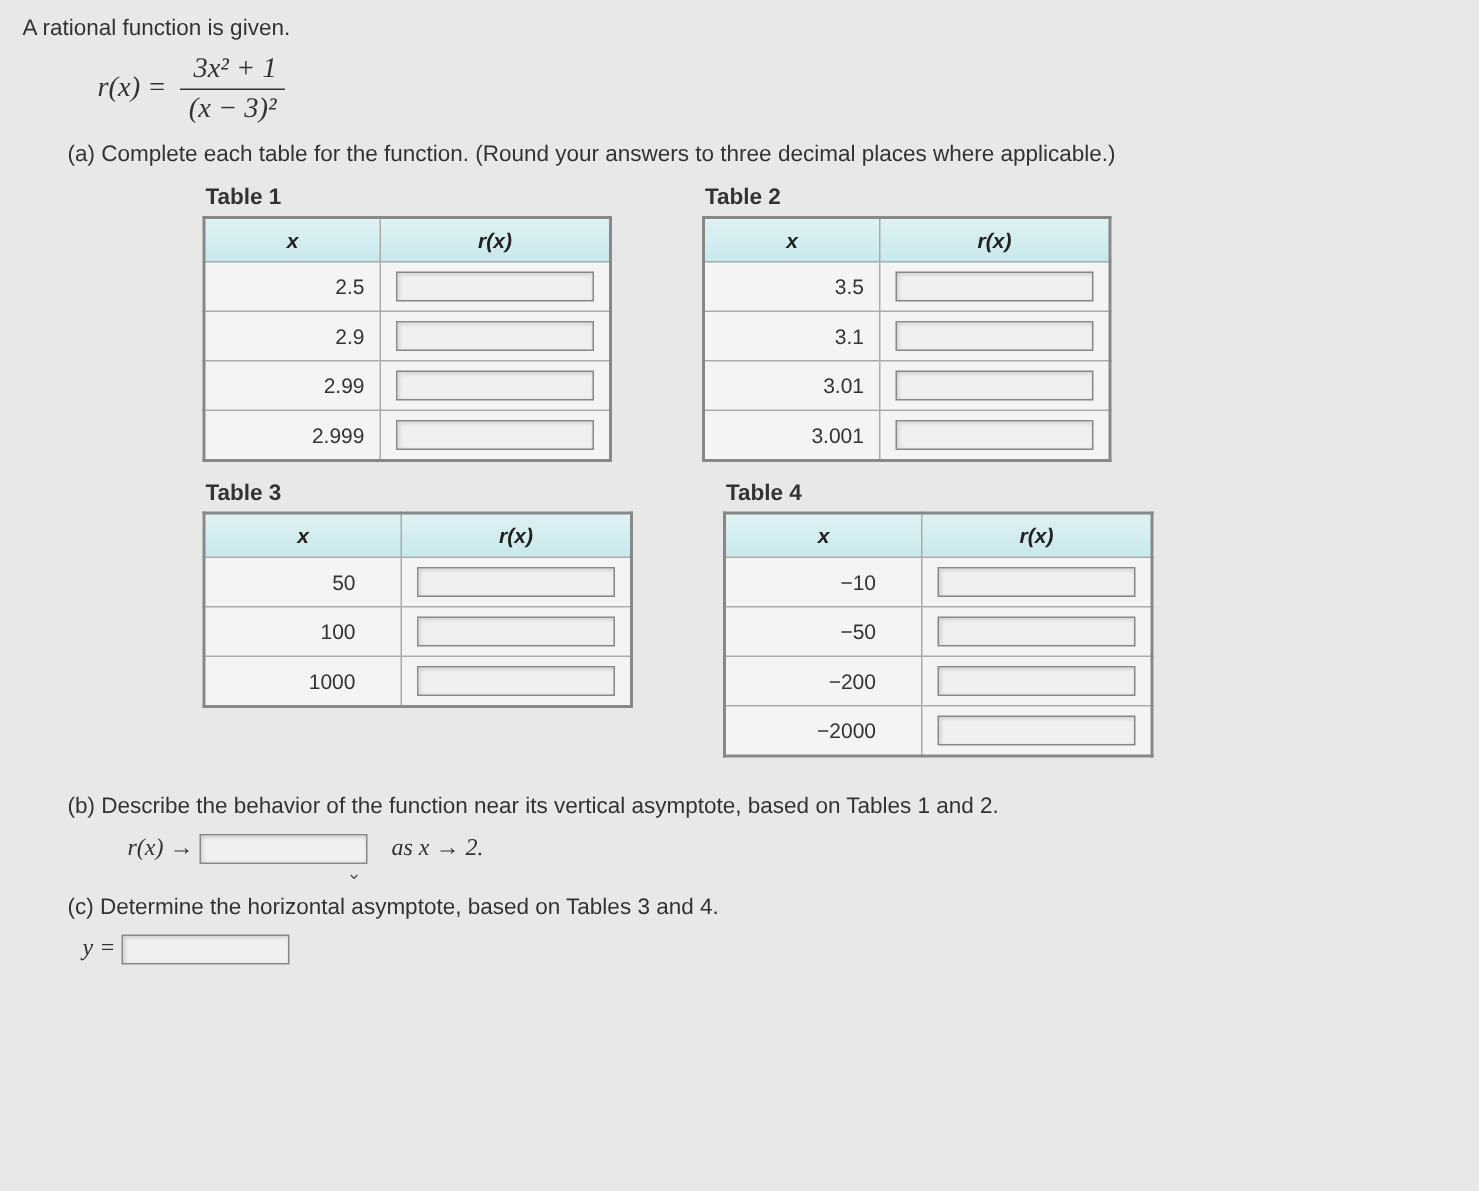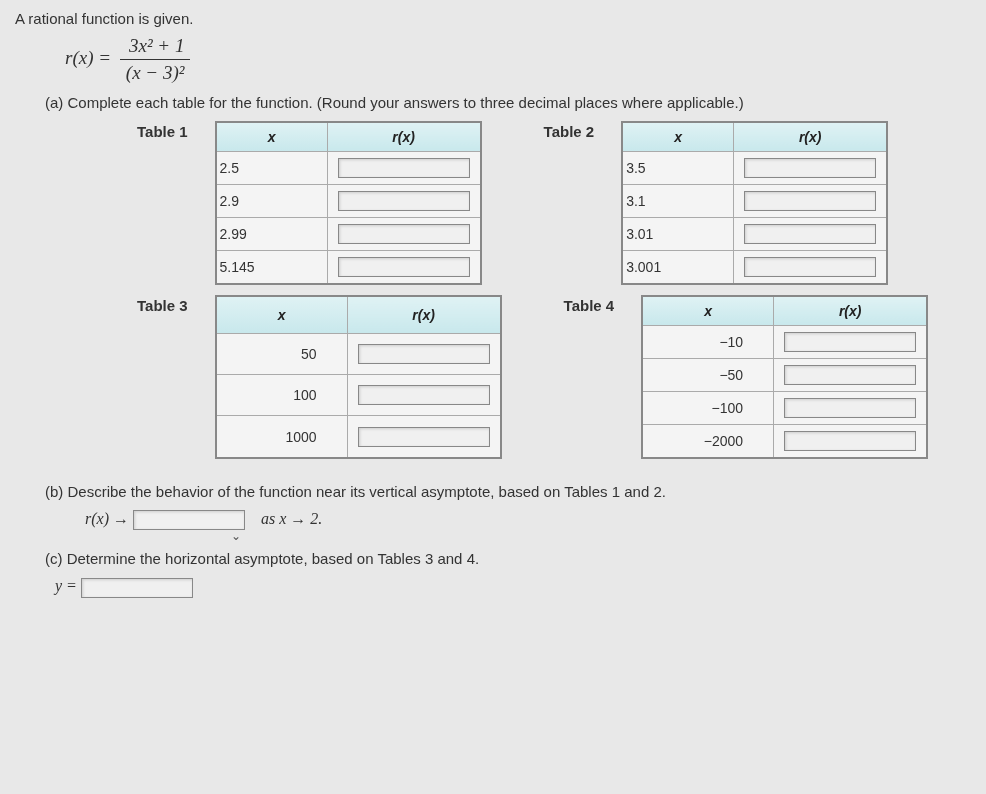--- a/index.html
+++ b/index.html
@@ -33,41 +33,41 @@
     display: block;
     padding: 2px 6px 0;
   }
   .part { margin: 8px 0 10px 30px; }
   .tables-row {
     display: flex;
     gap: 60px;
     margin-left: 120px;
     margin-bottom: 10px;
   }
-  .tbl-col { display: flex; flex-direction: row; gap: 27px; }
+  .tbl-col { display: flex; flex-direction: column; }
   .tbl-title { font-weight: bold; margin: 2px 0 4px 2px; }
   table.data {
     border-collapse: collapse;
     border: 2px solid #888;
     background: #f4f4f4;
   }
   table.data th, table.data td {
     border: 1px solid #aaa;
     padding: 6px 10px;
     text-align: center;
     min-width: 90px;
     font-size: 14px;
   }
   table.data th {
     background: linear-gradient(#dff2f4, #c8e8ec);
     font-style: italic;
     font-weight: bold;
     color: #222;
   }
-  table.data td.xcol { text-align: left; padding-left: 3px; }
+  table.data td.xcol { text-align: right; padding-left: 16px; }
   table.data td.xcolr { text-align: right; padding-right: 30px; }
   .field {
     display: inline-block;
     width: 130px;
     height: 18px;
     border: 1px solid #888;
     background: #f0f0f0;
     box-shadow: inset 1px 1px 3px rgba(0,0,0,0.15);
     vertical-align: middle;
   }
@@ -126,21 +126,21 @@
           </tr>
       <tr>
             <td class="xcol">2.9</td>
             <td><span class="field"></span></td>
           </tr>
       <tr>
             <td class="xcol">2.99</td>
             <td><span class="field"></span></td>
           </tr>
       <tr>
-            <td class="xcol">5.145</td>
+            <td class="xcol">2.999</td>
             <td><span class="field"></span></td>
           </tr>
     </tbody>
       </table>
   </div>
   <div class="tbl-col">
     <div class="tbl-title">Table 2</div>
     <table class="data">
       <tbody>
           <tr>
@@ -202,21 +202,21 @@
           </tr>
       <tr>
             <td class="xcolr">−10</td>
             <td><span class="field"></span></td>
           </tr>
       <tr>
             <td class="xcolr">−50</td>
             <td><span class="field"></span></td>
           </tr>
       <tr>
-            <td class="xcolr">−100</td>
+            <td class="xcolr">−200</td>
             <td><span class="field"></span></td>
           </tr>
       <tr>
             <td class="xcolr">−2000</td>
             <td><span class="field"></span></td>
           </tr>
     </tbody>
       </table>
   </div>
 </div>

